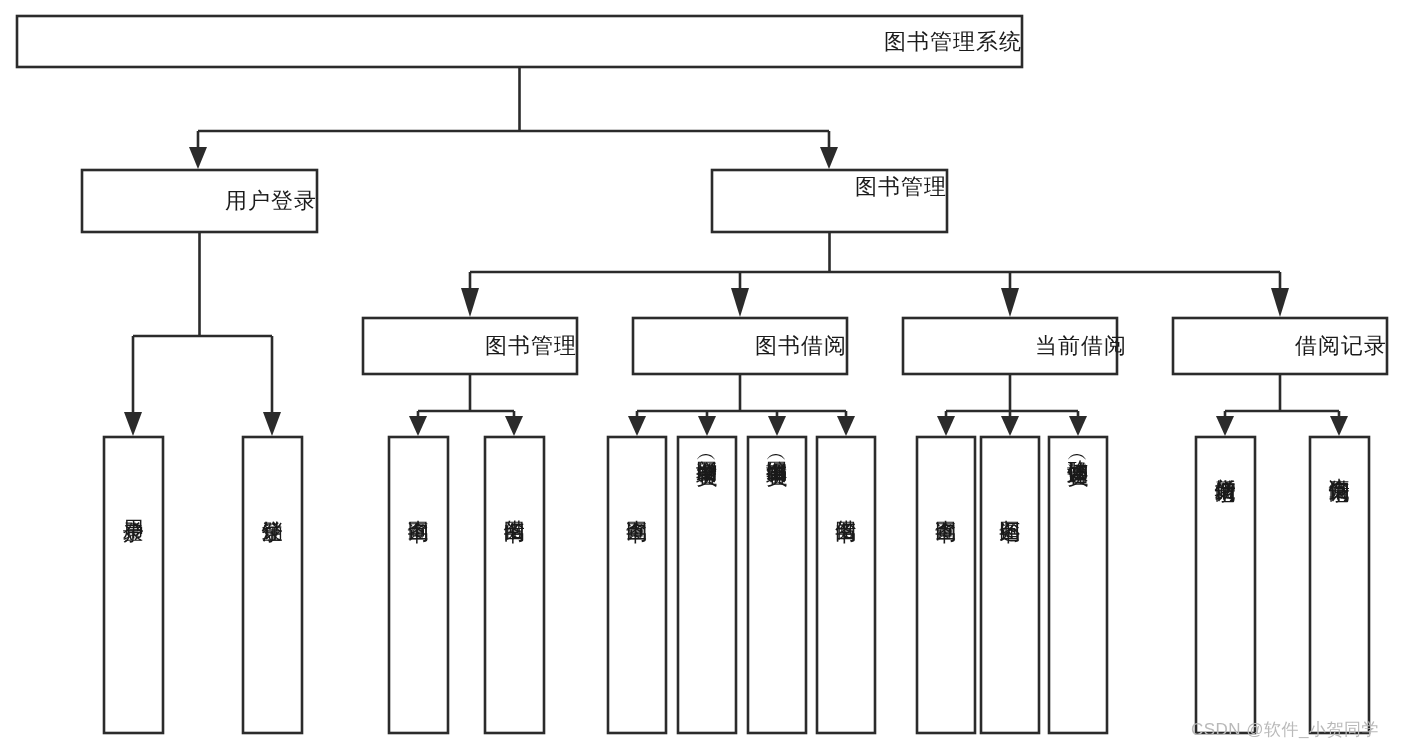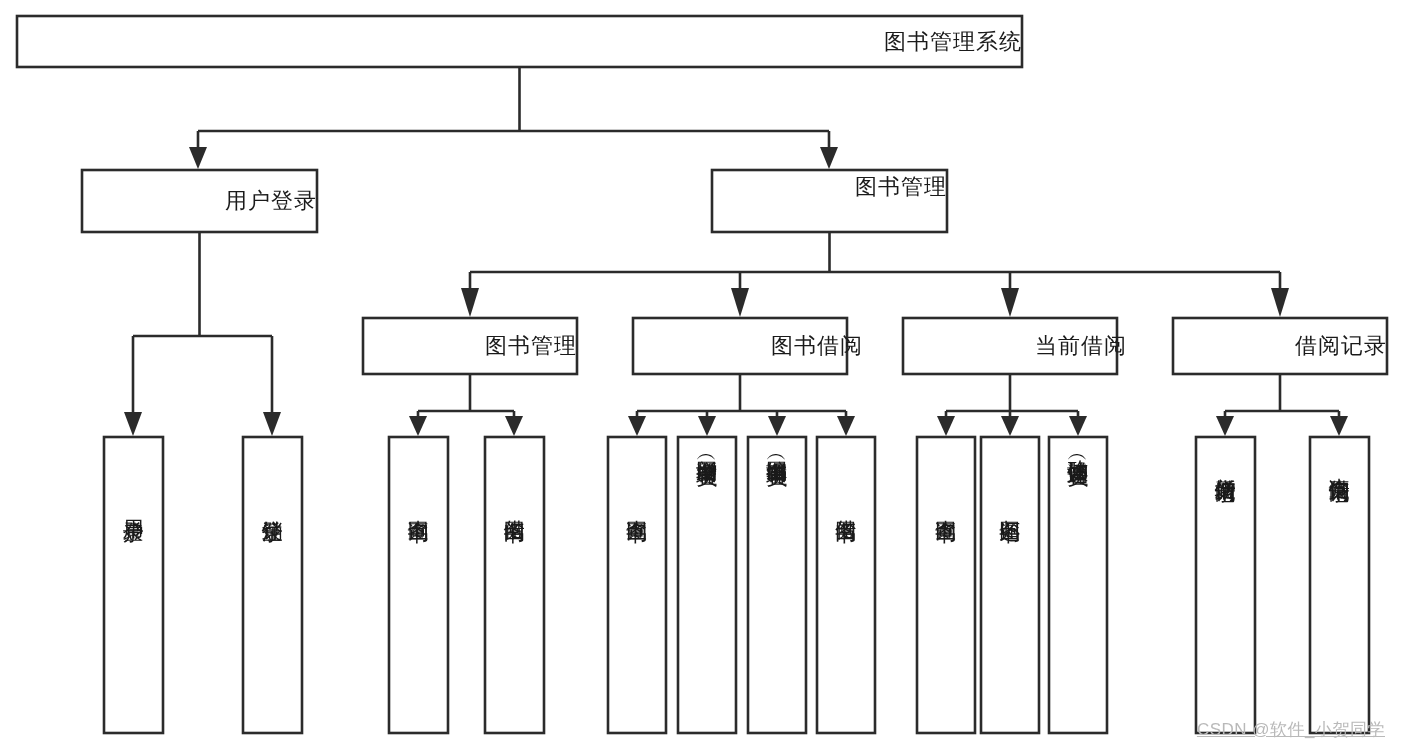--- a/index.html
+++ b/index.html
@@ -68,28 +68,27 @@
   }
   .hlabel-text {
     font-family: "Liberation Sans", sans-serif;
     font-size: 22px;
     color: #1a1a1a;
     letter-spacing: 1px;
     white-space: nowrap;
   }
   #watermark {
     position: absolute;
-    right: 20px;
+    right: 26px;
     bottom: 6px;
     font-family: "Liberation Sans", sans-serif;
     font-size: 17px;
     color: #b9b9b9;
     letter-spacing: 0.5px;
     white-space: nowrap;
-    text-decoration: underline;
   }
 </style>
 </head>
 <body>
 
 <div id="diagram-root">
 
   <svg id="tree-svg" viewBox="0 0 1405 747">
 
     <rect class="node-box" x="17" y="16" width="1005" height="51"></rect>
@@ -191,21 +190,21 @@
   </div>
 
   <div class="hlabel-wrap" style="left:712px; top:156px; width:235px; height:62px;">
     <span class="hlabel-text">图书管理</span>
   </div>
 
   <div class="hlabel-wrap" style="left:363px; top:318px; width:214px; height:56px;">
     <span class="hlabel-text">图书管理</span>
   </div>
 
-  <div class="hlabel-wrap" style="left:633px; top:318px; width:214px; height:56px;padding-left:16px;">
+  <div class="hlabel-wrap" style="left:633px; top:318px; width:214px; height:56px;">
     <span class="hlabel-text">图书借阅</span>
   </div>
 
   <div class="hlabel-wrap" style="left:903px; top:318px; width:224px; height:56px;">
     <span class="hlabel-text">当前借阅</span>
   </div>
 
   <div class="hlabel-wrap" style="left:1173px; top:318px; width:214px; height:56px;">
     <span class="hlabel-text">借阅记录</span>
   </div>

